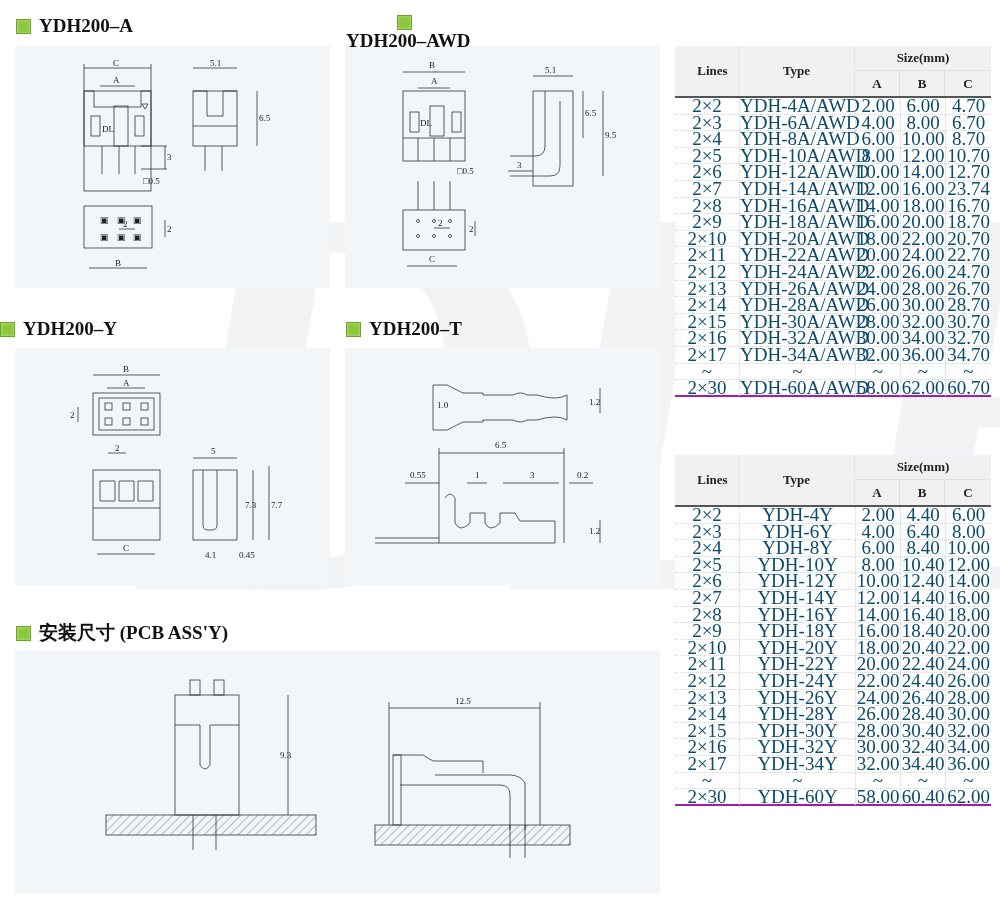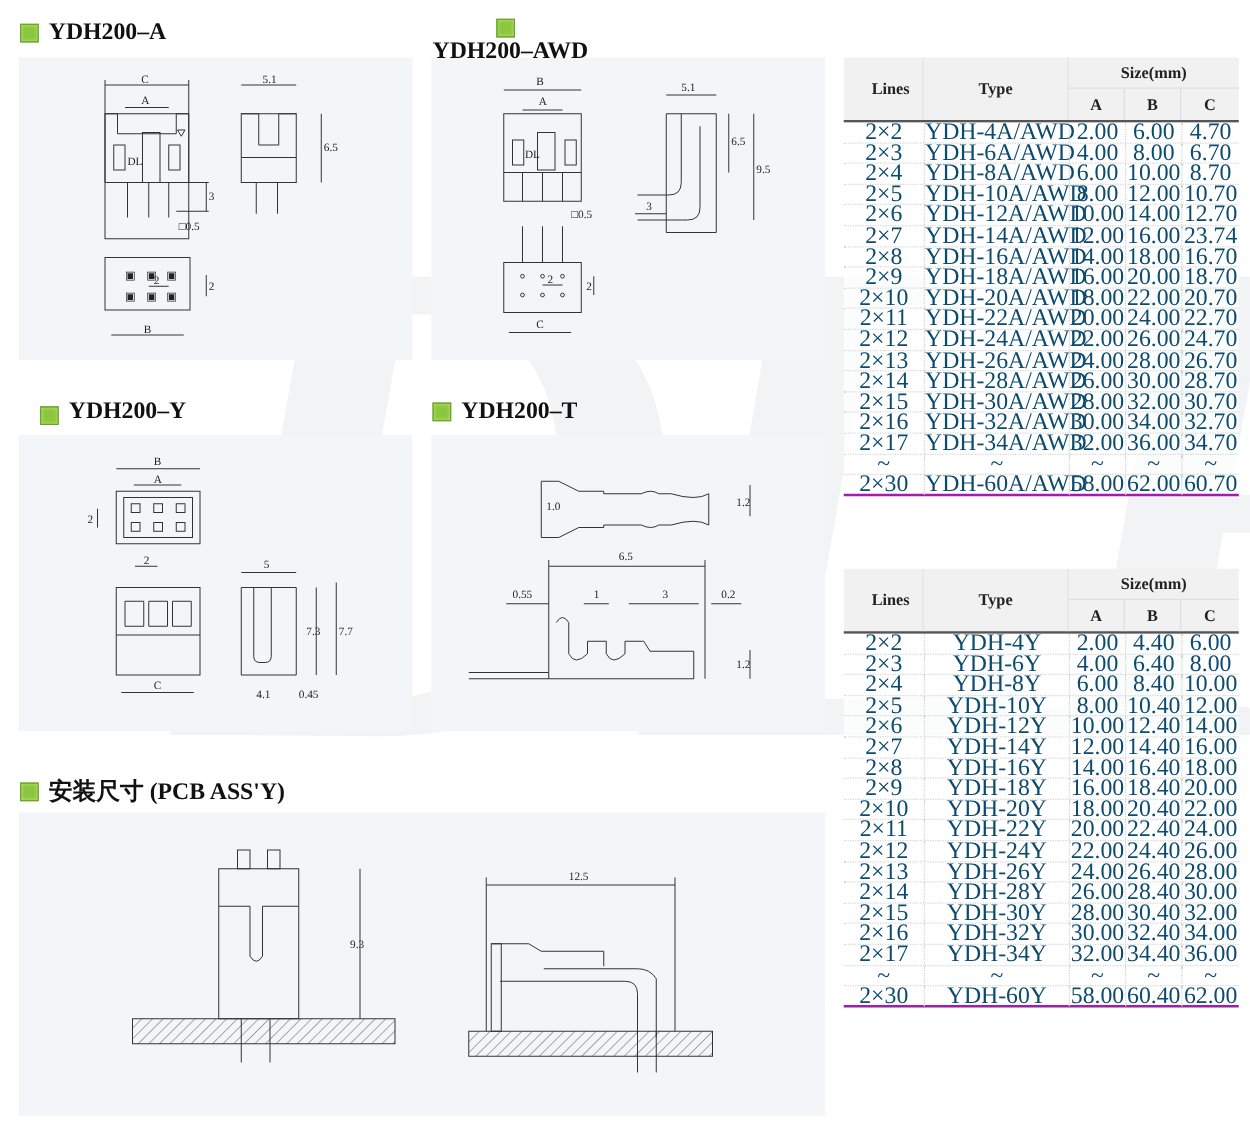--- a/index.html
+++ b/index.html
@@ -31,21 +31,21 @@
 <div class="watermark">DLF</div>
 
 <div class="heading" style="left:16px;top:15px;">
   <span class="sq"></span>
   <span>YDH200–A</span>
 </div>
 <div class="heading" style="left:346px;top:15px;flex-direction:column;">
   <span class="sq"></span>
   <span>YDH200–AWD</span>
 </div>
-<div class="heading" style="left:32px;top:318px;align-items:flex-end;">
+<div class="heading" style="left:0;top:318px;">
   <span class="sq"></span>
   <span>YDH200–Y</span>
 </div>
 <div class="heading" style="left:346px;top:318px;">
   <span class="sq"></span>
   <span>YDH200–T</span>
 </div>
 <div class="heading" style="left:16px;top:620px;">
   <span class="sq"></span>
   <span>安装尺寸 (PCB ASS'Y)</span>

